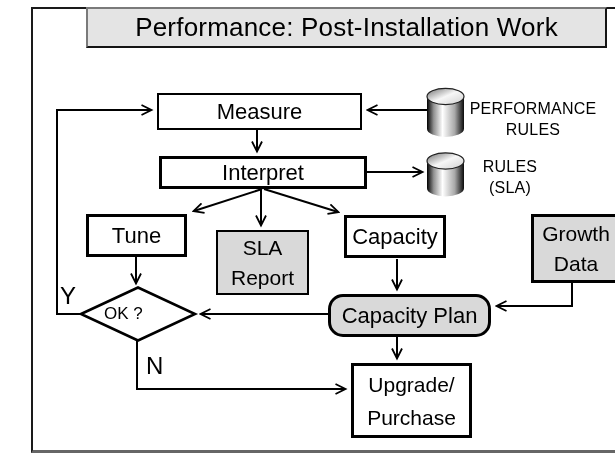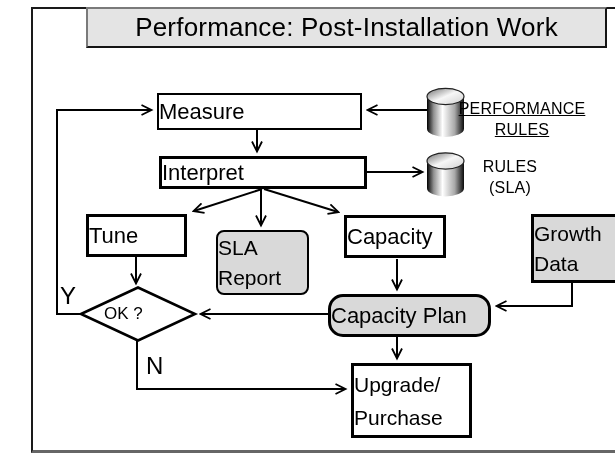--- a/index.html
+++ b/index.html
@@ -18,21 +18,21 @@
     background:#e4e4e4;box-sizing:border-box;
     border-top:2px solid #7a7a7a;border-left:2px solid #7a7a7a;
     border-right:2px solid #141414;border-bottom:2px solid #141414;
     display:flex;align-items:center;justify-content:center;
     font-size:26px;letter-spacing:.2px;
   }
   svg.overlay{position:absolute;left:0;top:0;width:615px;height:462px;}
   .node{
     position:absolute;box-sizing:border-box;background:#fff;
     border:3px solid #000;display:flex;flex-direction:column;
-    align-items:flex-start;justify-content:center;text-align:center;
+    align-items:center;justify-content:center;text-align:center;
     font-size:22px;line-height:1.35;
   }
   .node.gray{background:#d9d9d9;}
   .node.thin{border-width:2px;}
   .two-line{font-size:21px;line-height:30px;}
   .lbl{position:absolute;font-size:24px;font-weight:400;}
   .diamond-label{
     position:absolute;left:80px;top:302px;width:68px;height:24px;
     display:flex;align-items:center;justify-content:flex-start;font-size:17px;
   }
@@ -105,21 +105,21 @@
   </div>
 
   <div class="node" style="left:135px;top:156px;width:208px;height:33px;">
     <span>Interpret</span>
   </div>
 
   <div class="node" style="left:62px;top:214px;width:101px;height:43px;">
     <span>Tune</span>
   </div>
 
-  <div class="node gray thin two-line" style="left:192px;top:230px;width:93px;height:65px;border-radius:8px;">
+  <div class="node gray thin two-line" style="left:192px;top:230px;width:93px;height:65px;">
     <span>SLA</span>
     <span>Report</span>
   </div>
 
   <div class="node" style="left:320px;top:215px;width:102px;height:43px;">
     <span>Capacity</span>
   </div>
 
   <div class="node gray two-line" style="left:507px;top:214px;width:90px;height:69px;">
     <span>Growth</span>
@@ -135,21 +135,21 @@
     <span>Purchase</span>
   </div>
 
   <div class="diamond-label">
     <span>OK ?</span>
   </div>
 
   <div class="lbl" style="left:36px;top:282px;">Y</div>
   <div class="lbl" style="left:122px;top:352px;">N</div>
 
-  <div class="db-label" style="left:432px;top:98px;width:132px;text-decoration:underline;">
+  <div class="db-label" style="left:443px;top:98px;width:132px;">
     <span style="display:block">PERFORMANCE</span>
     <span style="display:block">RULES</span>
   </div>
   <div class="db-label" style="left:446px;top:156px;width:80px;">
     <span style="display:block">RULES</span>
     <span style="display:block">(SLA)</span>
   </div>
 
 </div>
 

